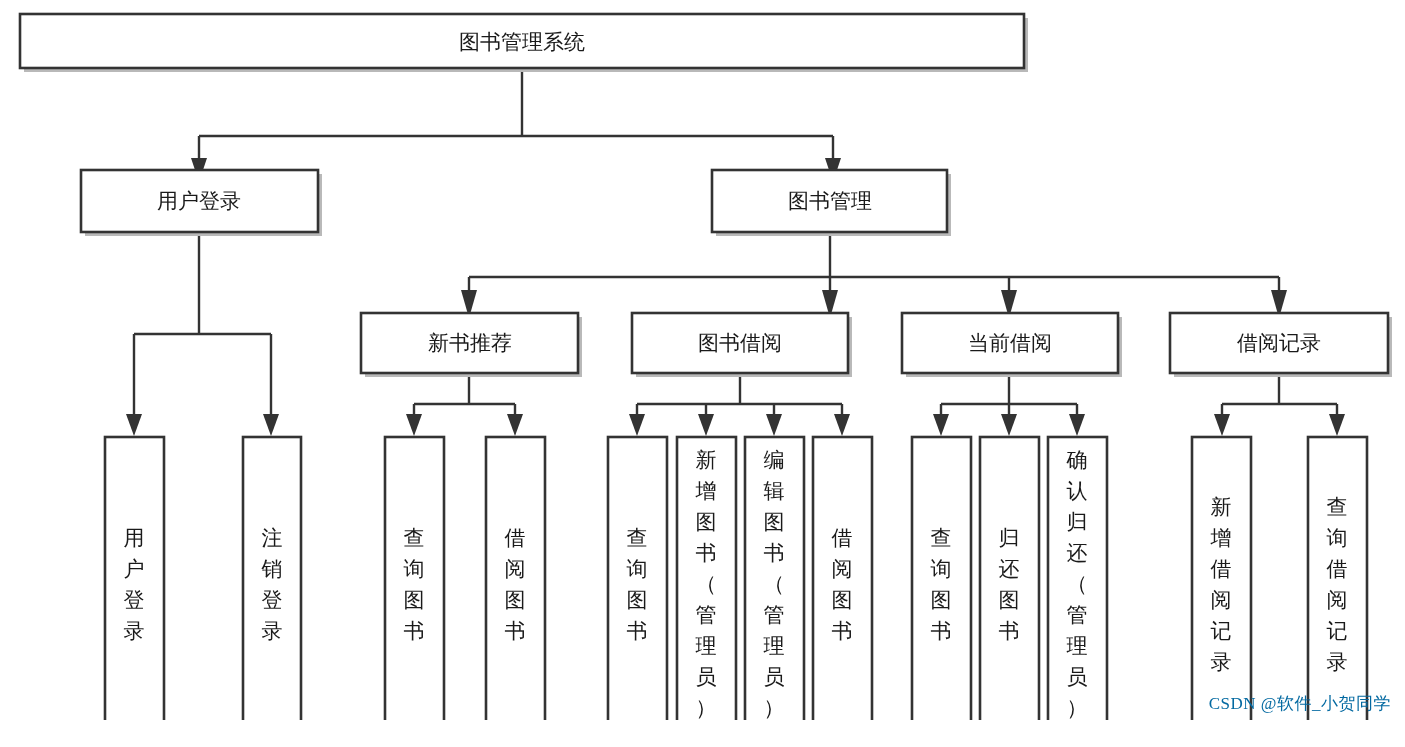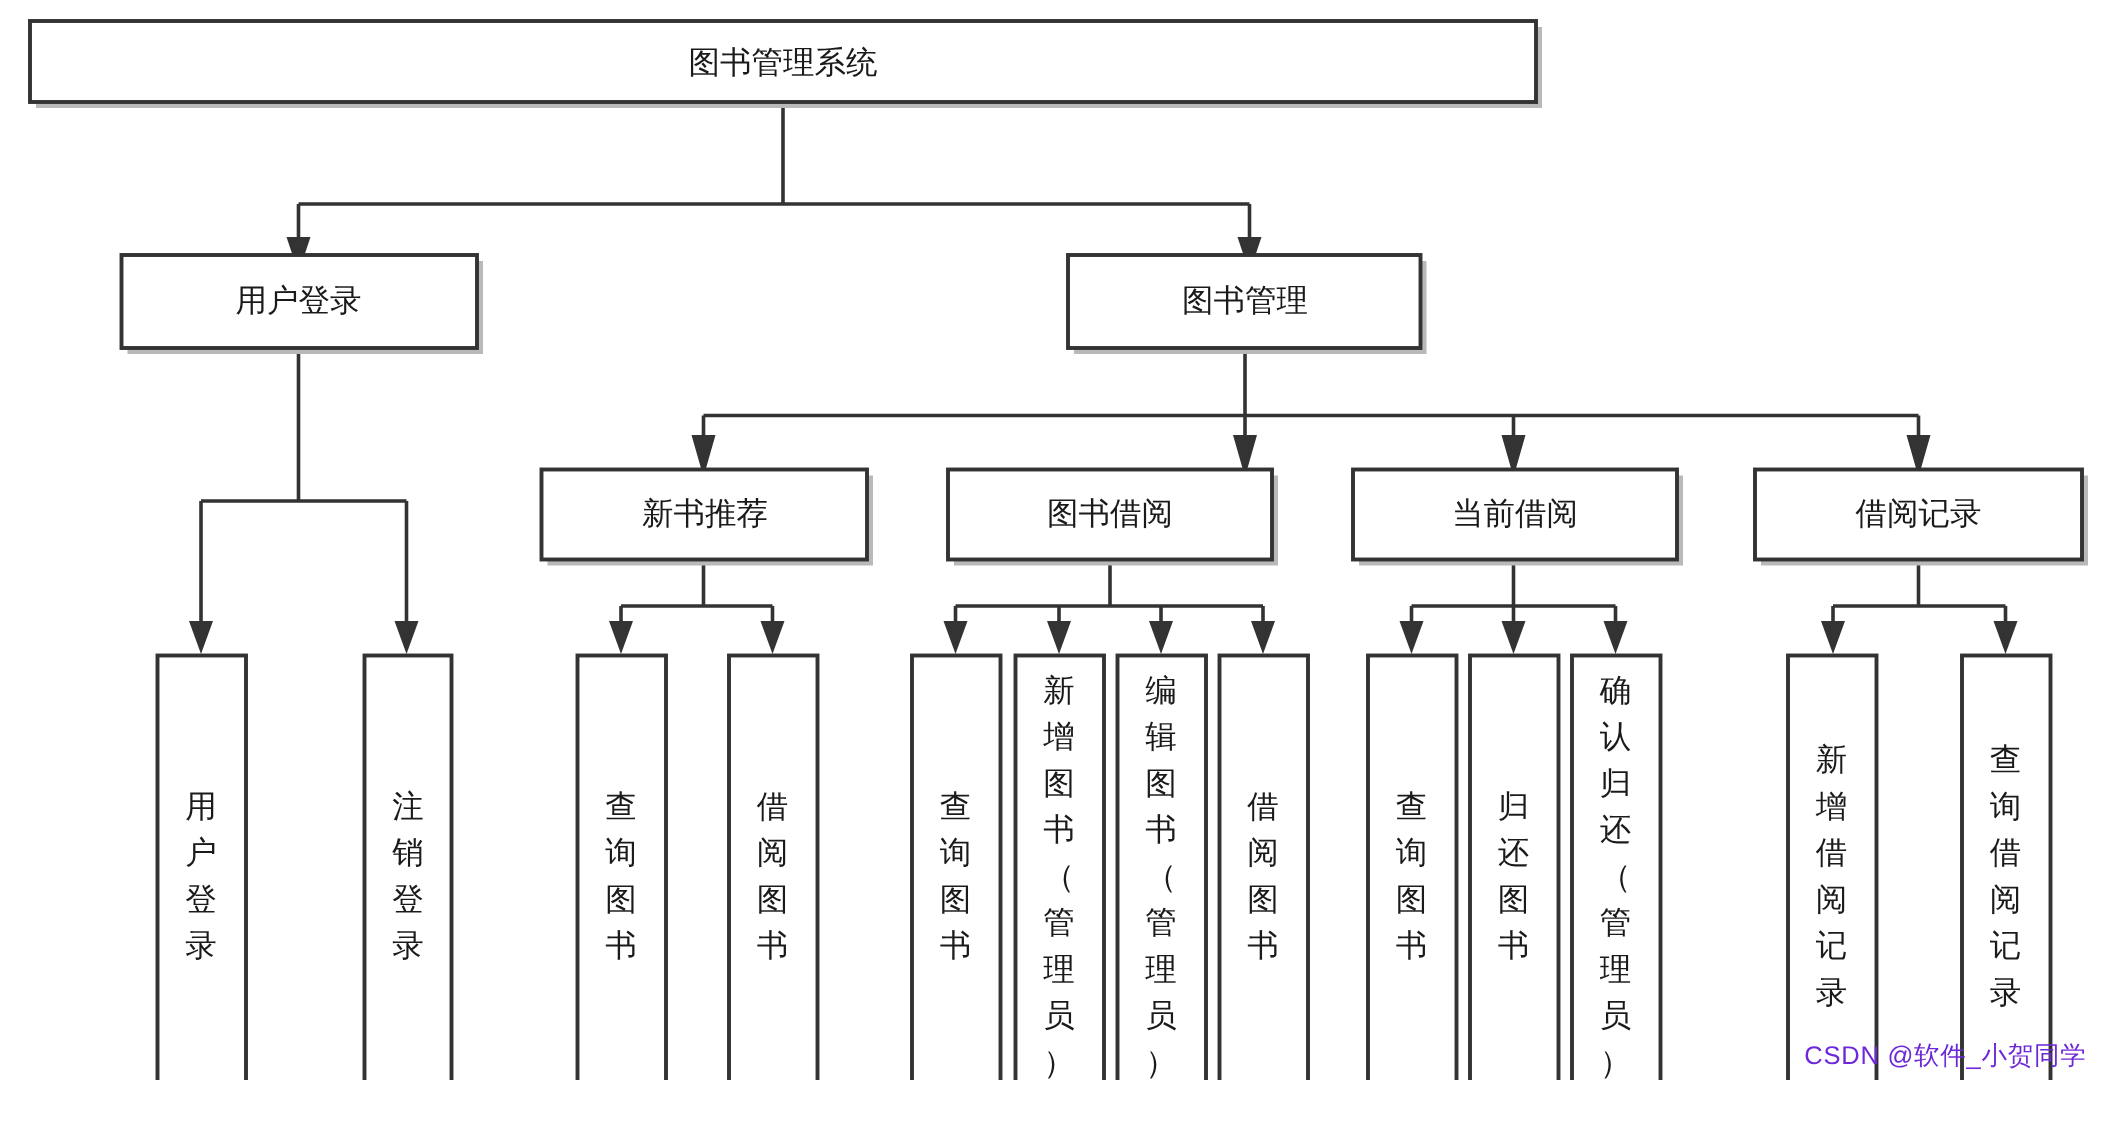--- a/index.html
+++ b/index.html
@@ -52,23 +52,23 @@
     fill: #1a1a1a;
     font-size: 21px;
     text-anchor: middle;
     dominant-baseline: middle;
     white-space: pre;
   }
   .watermark {
     position: absolute;
     right: 14px;
     bottom: 5px;
-    font-family: Liberation Sans, sans-serif;
+    font-family: Liberation Serif, serif;
     font-size: 17px;
-    color: #6d28d9;
+    color: #0369a1;
     letter-spacing: 0.5px;
     user-select: none;
     pointer-events: none;
   }
 </style>
 </head>
 <body>
 
 <div id="diagram-root">
 

